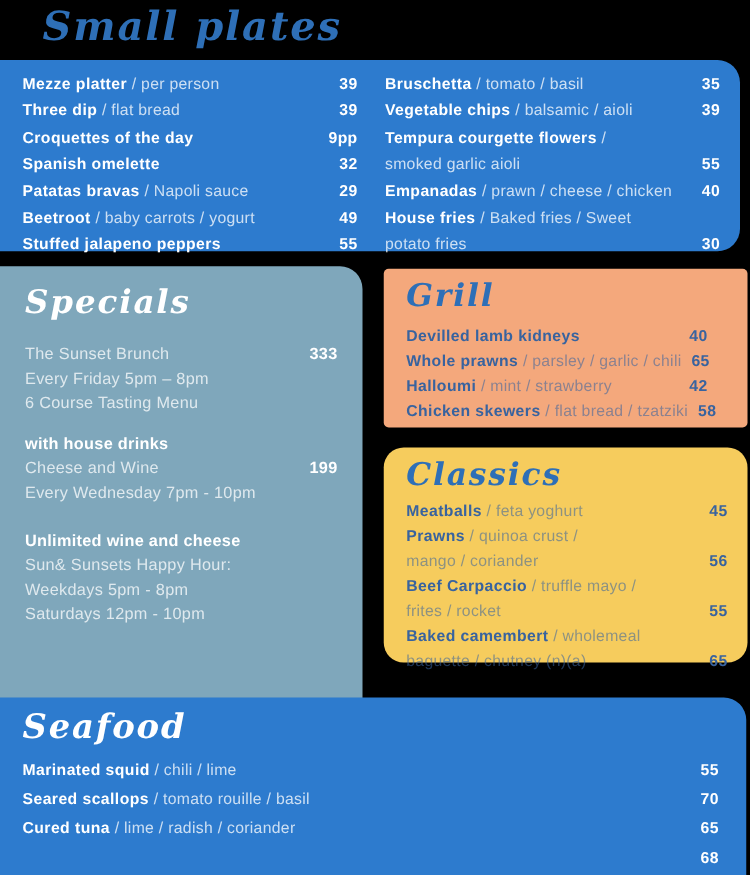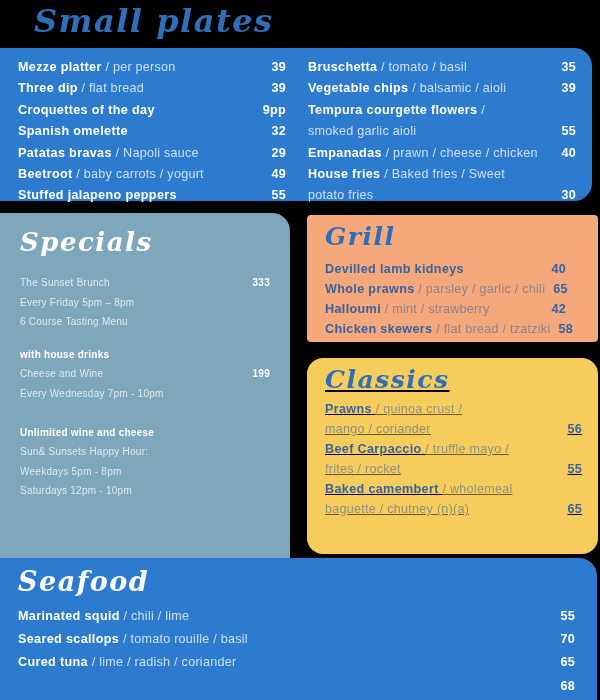--- a/index.html
+++ b/index.html
@@ -11,22 +11,22 @@
 
   .page-title { position:absolute; left:34px; top:2px; font-size:32px; color:var(--script-blue); }
 
   .box { position:absolute; }
   .box-small   { left:0; top:48px;  width:592px; height:153px; background:var(--primary-blue);
                  border-radius:0 18px 18px 0; padding:9px 16px 8px 18px; display:flex; gap:22px; color:#fff; }
   .box-specials{ left:0; top:213px; width:290px; height:395px; background:var(--slate-blue);
                  border-radius:0 18px 18px 0; padding:14px 20px; color:#fff; }
   .box-grill   { left:307px; top:215px; width:291px; height:127px; background:var(--orange);
                  border-radius:4px; padding:7px 32px 6px 18px; }
-  .box-classics{ left:307px; top:358px; width:291px; height:196px; background:var(--yellow);
-                 border-radius:16px; padding:7px 16px 6px 18px;text-decoration:underline; }
+  .box-classics{ left:307px; top:358px; width:291px; height:172px; background:var(--yellow);
+                 border-radius:16px; padding:7px 16px 6px 18px; }
   .box-seafood { left:0; top:558px; width:597px; height:150px; background:var(--primary-blue);
                  border-radius:0 18px 0 0; padding:8px 22px 0 18px; color:#fff; }
 
   .col { flex:1; min-width:0; }
 
   .row { display:flex; justify-content:space-between; align-items:baseline;
          font-size:12.6px; line-height:21.4px; letter-spacing:.25px; white-space:nowrap; }
   .row b { font-weight:bold; letter-spacing:.35px; }
   .ds { font-weight:normal; }
   .pr { font-weight:bold; margin-left:8px; flex-shrink:0; }
@@ -42,21 +42,21 @@
 
   .box-title { font-size:25px; margin-bottom:8px; }
   .white-script { color:#fff; }
   .blue-script  { color:var(--script-blue); }
   .box-specials .box-title { font-size:26px; margin-bottom:16px; }
   .box-seafood  .box-title { font-size:27px; margin-bottom:8px; }
   .box-seafood  .row { line-height:23.2px; }
   .box-classics .box-title { margin-bottom:5px; }
 
   .sp-row { display:flex; justify-content:space-between; align-items:baseline;
-            font-size:10px; line-height:19.6px; letter-spacing:.25px;
+            font-size:13px; line-height:19.6px; letter-spacing:.25px;
             color:rgba(255,255,255,.75); white-space:nowrap; }
   .box-specials div.sp-row:nth-of-type(1),
   .box-specials div.sp-row:nth-of-type(5),
   .box-specials div.sp-row:nth-of-type(8) { color:#fff; font-weight:bold; }
   .box-specials div.sp-row:nth-of-type(5) { margin-top:13px; }
   .box-specials div.sp-row:nth-of-type(8) { margin-top:19px; }
   .sp-row .pr { color:#fff; font-weight:bold; }
 </style>
 </head>
 <body>
@@ -220,20 +220,24 @@
       <div class="row">
         <span><b>Chicken skewers</b> <span class="ds">/ flat bread / tzatziki</span></span>
         <span class="pr">58</span>
       </div>
     </div>
 
   <div class="box box-classics warm">
 
     <div class="box-title script blue-script">Classics</div>
 
+      <div class="row">
+        <span><b>Meatballs</b> <span class="ds">/ feta yoghurt</span></span>
+        <span class="pr">45</span>
+      </div>
 
       <div class="row">
         <span><b>Prawns</b> <span class="ds">/ quinoa crust /</span></span>
         <span class="pr"></span>
       </div>
 
       <div class="row">
         <span><b></b> <span class="ds">mango / coriander</span></span>
         <span class="pr">56</span>
       </div>

